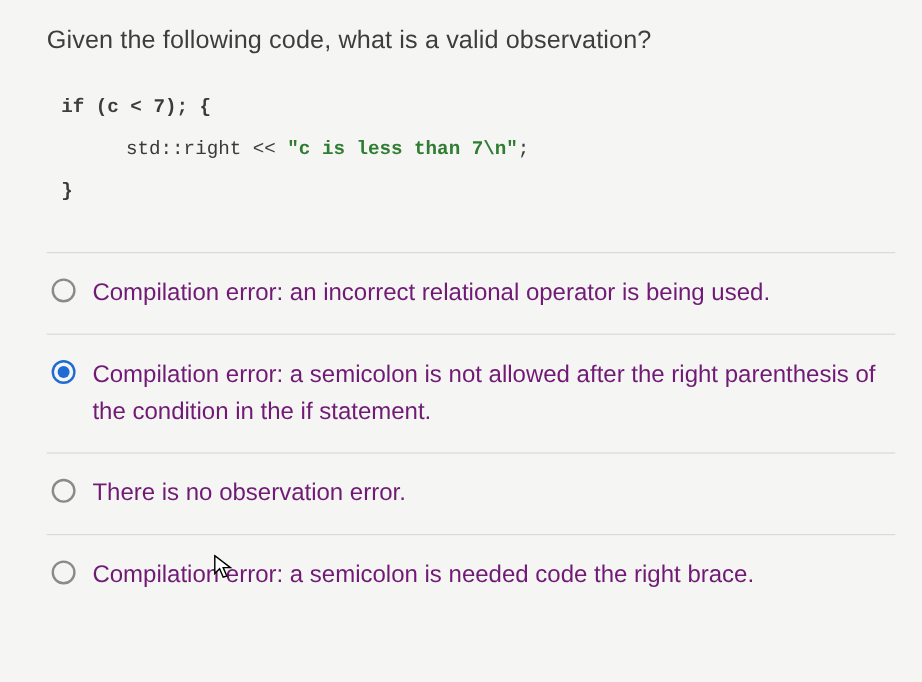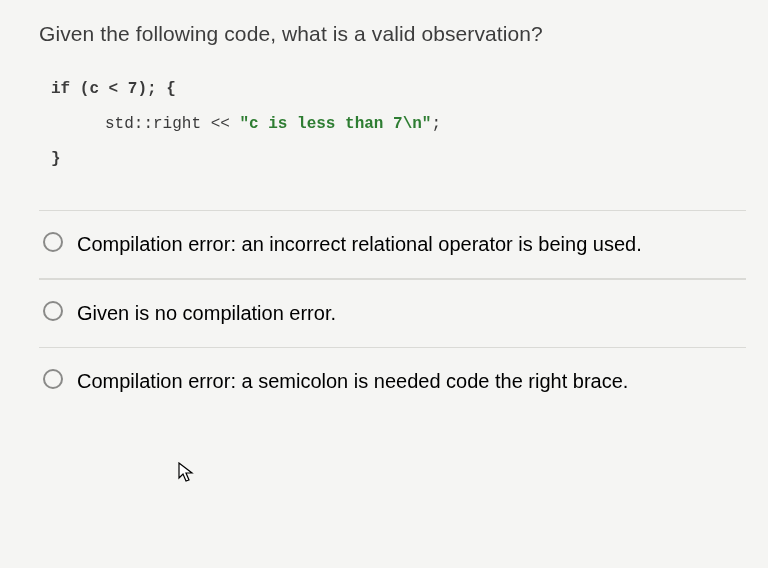--- a/index.html
+++ b/index.html
@@ -63,21 +63,21 @@
   .radio.selected::after {
     content: "";
     position: absolute;
     left: 3px; top: 3px;
     width: 10px; height: 10px;
     background: #1e6bd6;
     border-radius: 50%;
   }
   .opt-text {
     font-size: 20px;
-    color: #000000;
+    color: #701a75;
     line-height: 1.55;
   }
   .cursor {
     position: absolute;
     left: 178px;
     top: 462px;
     pointer-events: none;
   }
 </style>
 </head>
@@ -99,26 +99,30 @@
 
   <hr class="sep">
 
   <div class="option">
     <div class="radio"></div>
     <div class="opt-text">Compilation error: an incorrect relational operator is being used.</div>
   </div>
 
   <hr class="sep">
 
+  <div class="option">
+    <div class="radio selected"></div>
+    <div class="opt-text">Compilation error: a semicolon is not allowed after the right parenthesis of the condition in the if statement.</div>
+  </div>
 
   <hr class="sep">
 
   <div class="option">
     <div class="radio"></div>
-    <div class="opt-text">Given is no compilation error.</div>
+    <div class="opt-text">There is no observation error.</div>
   </div>
 
   <hr class="sep">
 
   <div class="option">
     <div class="radio"></div>
     <div class="opt-text">Compilation error: a semicolon is needed code the right brace.</div>
   </div>
 
 </div>

